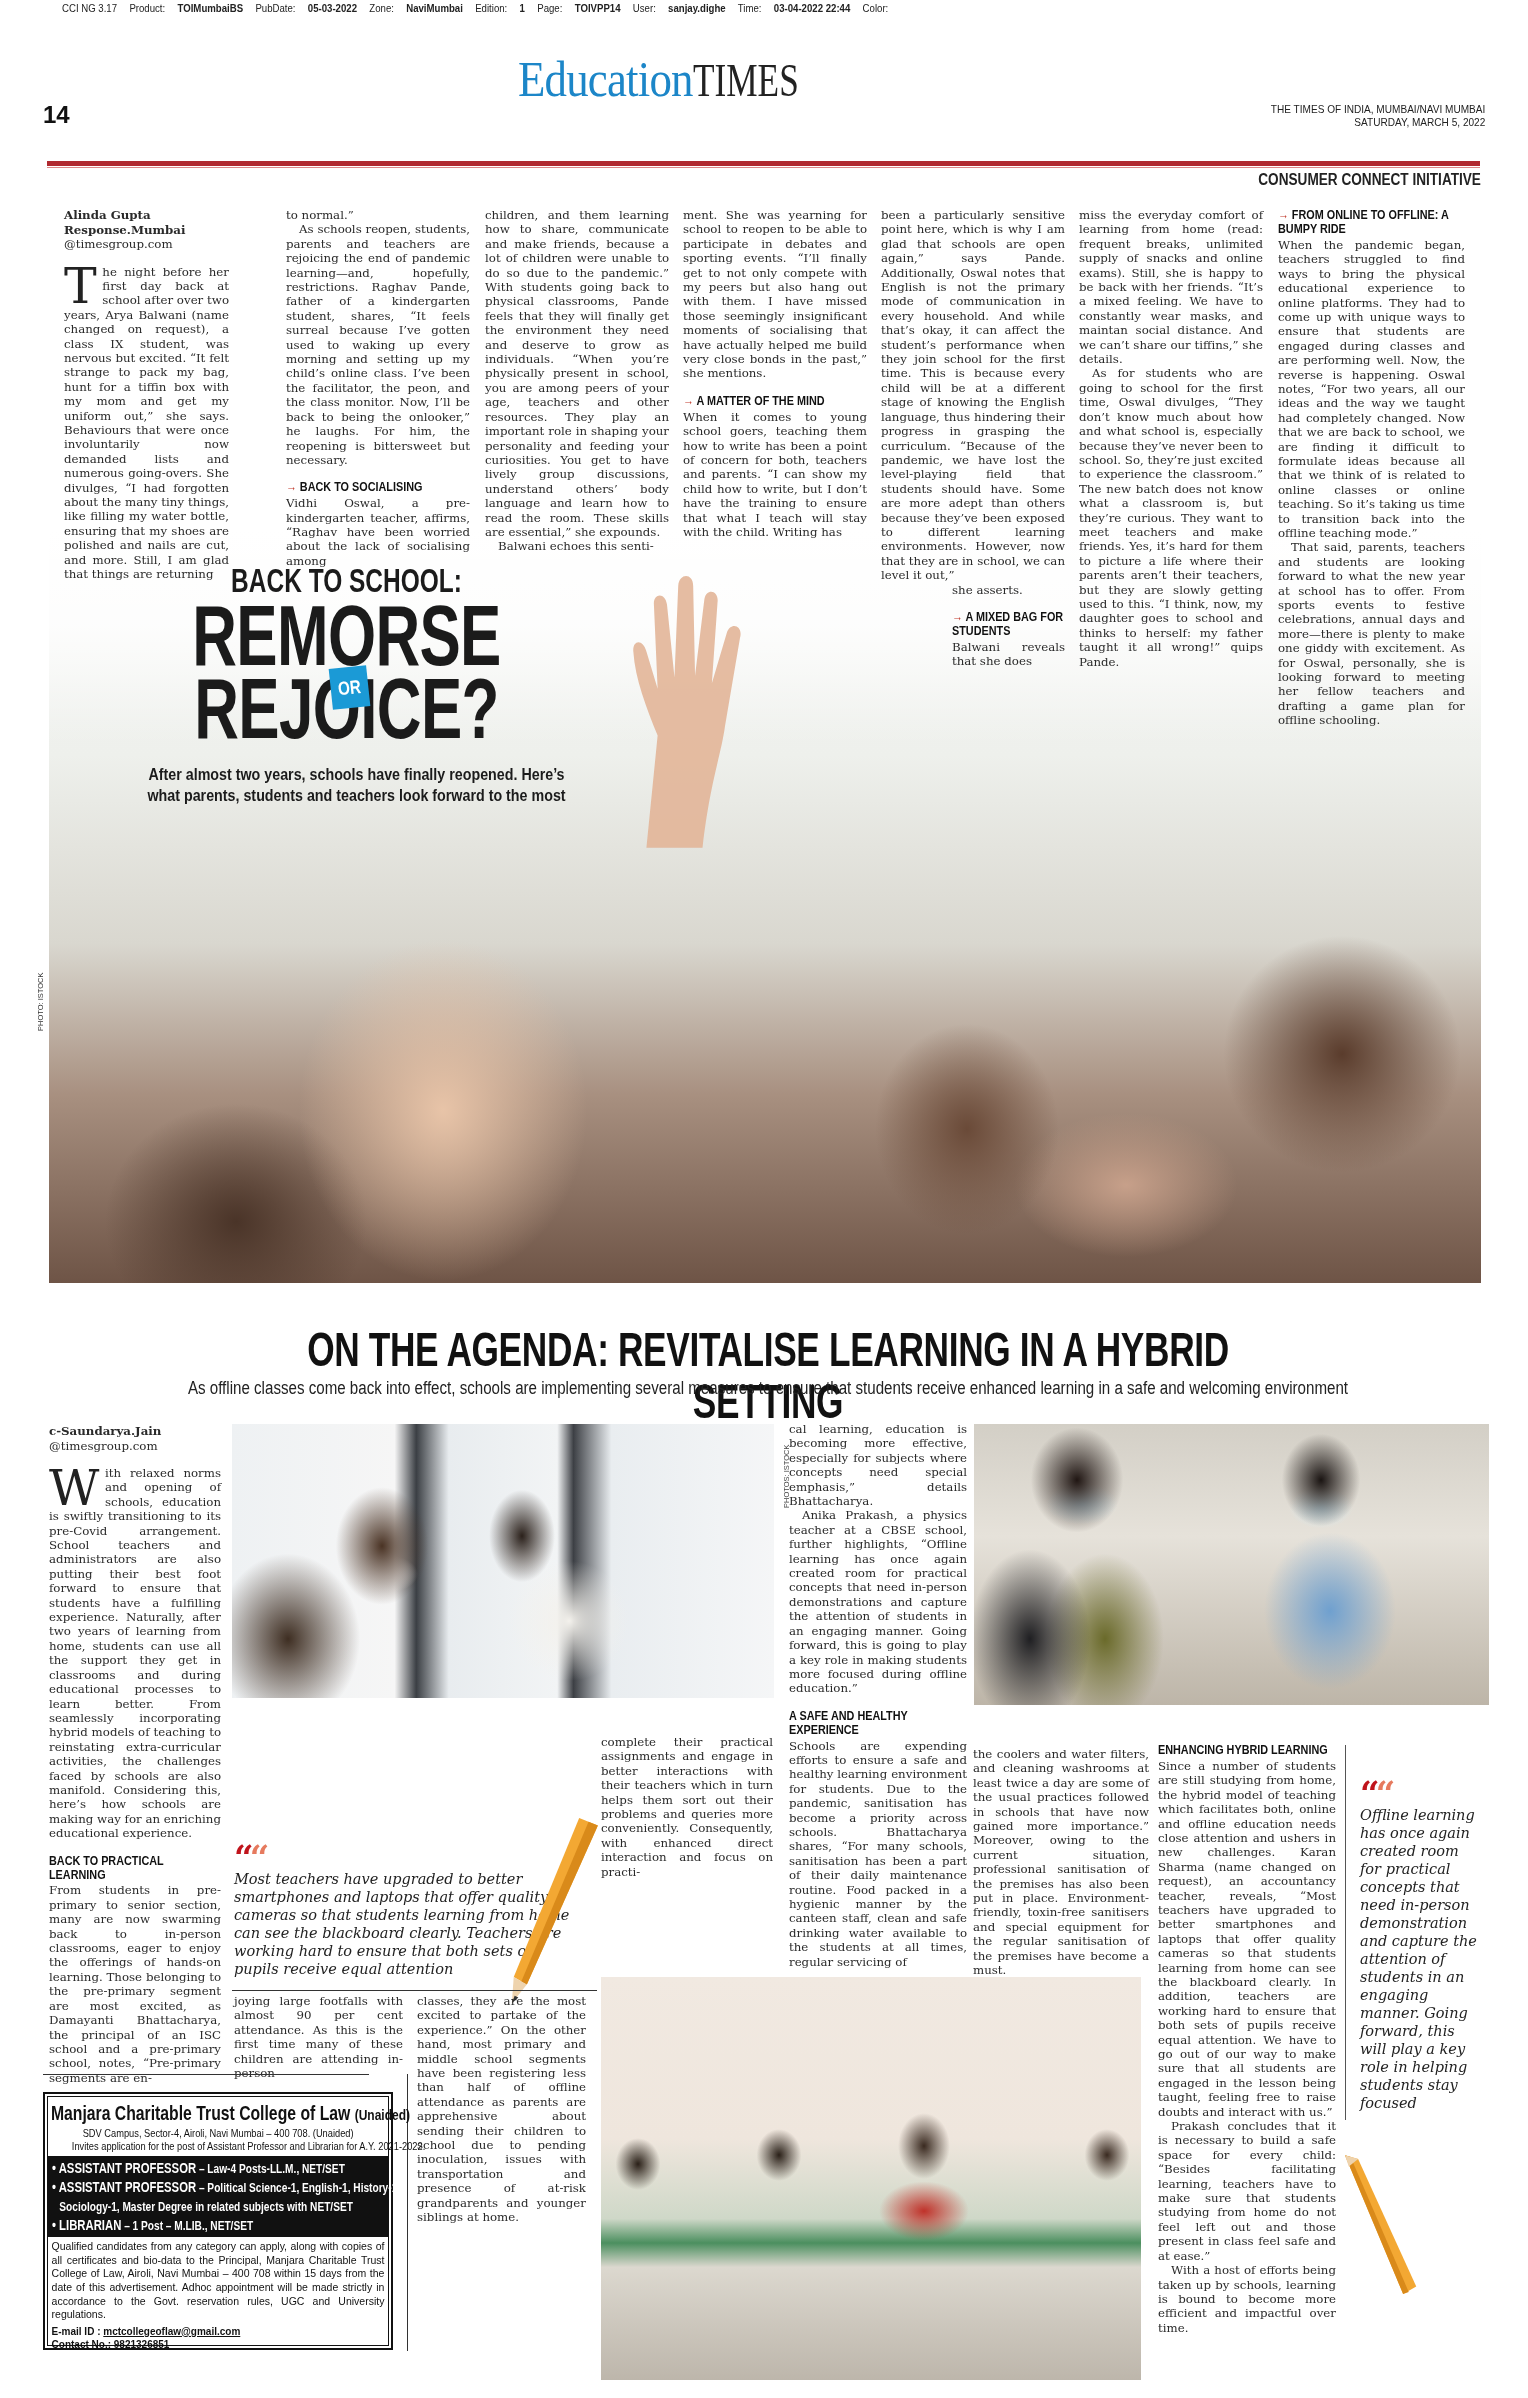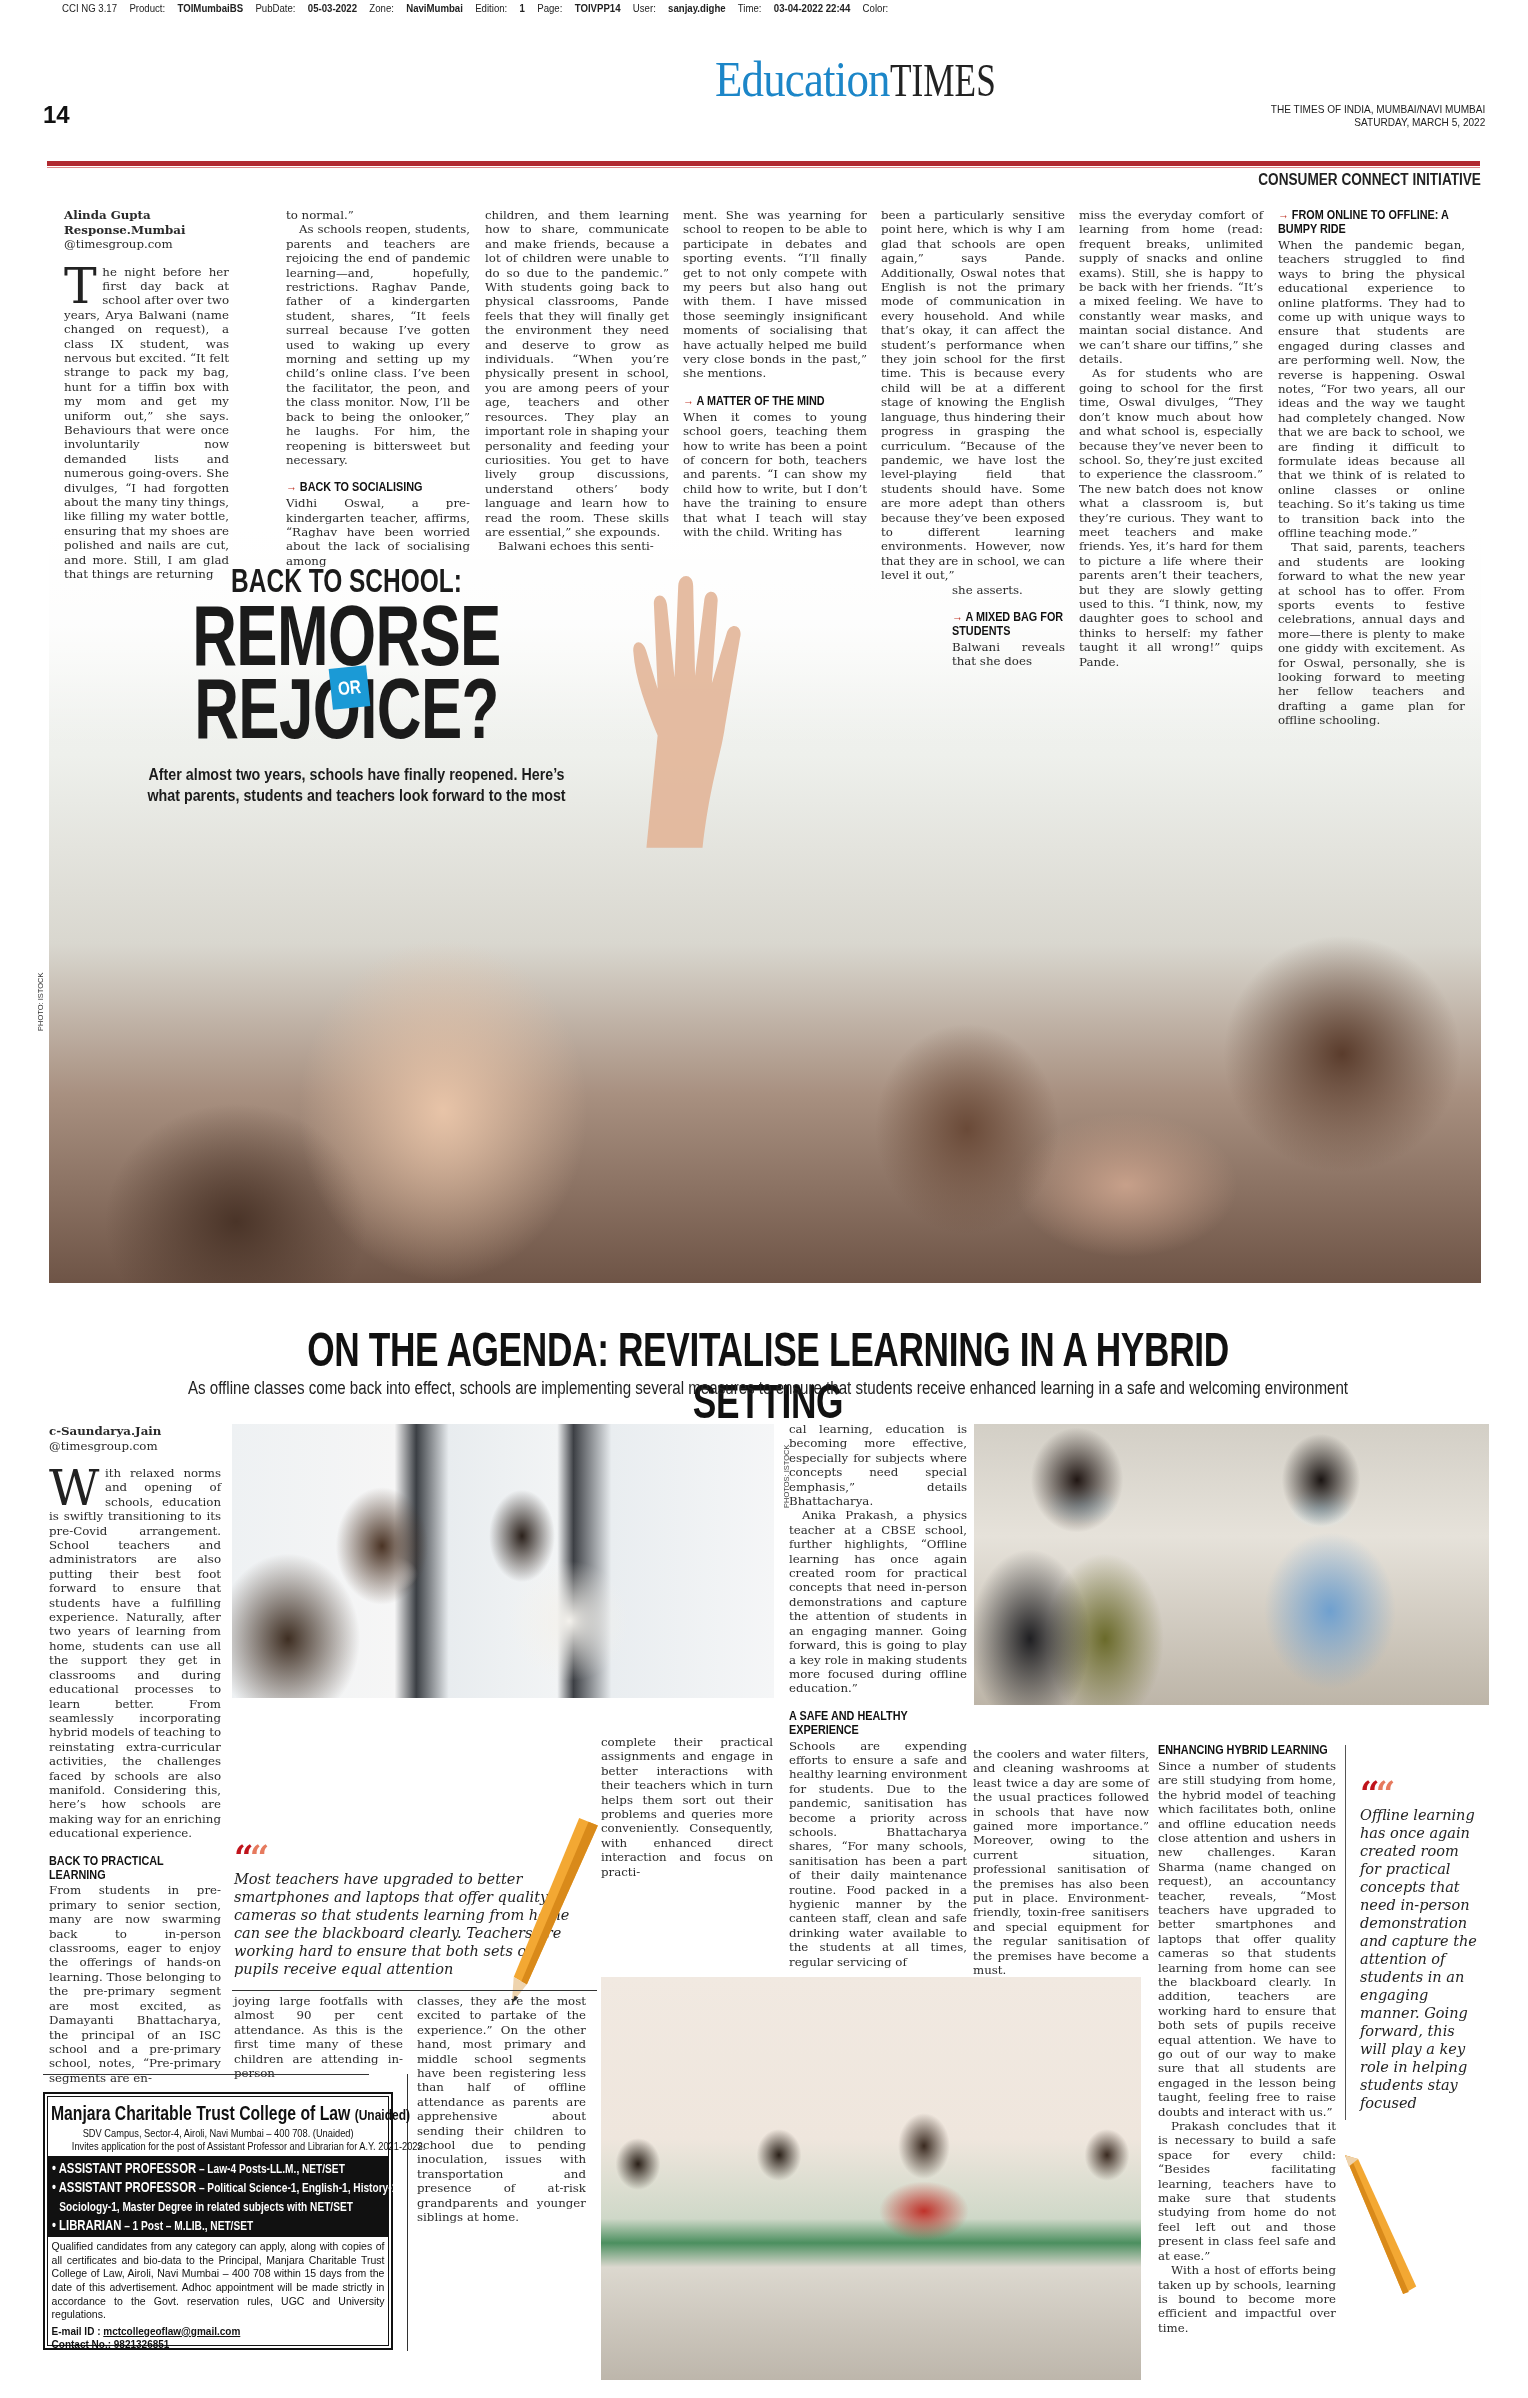--- a/index.html
+++ b/index.html
@@ -5,21 +5,21 @@
   * { box-sizing: border-box; margin: 0; padding: 0; }
   html, body { width: 1528px; height: 2399px; background: #ffffff; overflow: hidden; }
   body { position: relative; font-family: "DejaVu Serif", serif; color: #222; }
 
   .abs { position: absolute; }
   .slug { left: 62px; top: 1.9px; font-family: "Liberation Sans", sans-serif; font-size: 11.2px; color: #222; white-space: nowrap; transform: scaleX(0.86); transform-origin: left top; }
   .slug b { font-weight: bold; }
   .slug span { margin-right: 11.2px; }
 
   .page-num { left: 43px; top: 101px; font-family: "Liberation Sans", sans-serif; font-weight: bold; font-size: 24px; color: #111; }
-  .masthead { left: 506px; top: 54px; width: 525px; text-align: right; }
+  .masthead { left: 506px; top: 54px; width: 525px; text-align: left; }
   .mh-edu { font-family: "Liberation Serif", serif; font-size: 51px; color: #1c86c8; letter-spacing: -0.9px; line-height: 51px; display: inline-block; transform: scaleX(0.88); }
   .mh-times { font-family: "Liberation Serif", serif; font-size: 47px; color: #222; line-height: 51px; display: inline-block; transform: scaleX(0.75); transform-origin: left; margin-left: -11.2px; }
   .mh-school { font-family: "Liberation Sans", sans-serif; font-weight: bold; font-size: 54px; color: #16314f; line-height: 54px; letter-spacing: -0.9px; transform: scaleX(0.88); display: inline-block; }
   .mh-logo { display: inline-block; width: 52px; height: 62px; vertical-align: middle; margin: 0 5.6px; }
   .dateline { right: 43px; top: 103px; text-align: right; font-family: "Liberation Sans", sans-serif; font-size: 11.2px; line-height: 13px; color: #222; transform: scaleX(0.9); transform-origin: right; }
   .redrule { left: 47px; top: 161px; width: 1433px; height: 4.7px; background: #b02a30; }
   .redrule2 { left: 47px; top: 167px; width: 1433px; height: 0.9px; background: #d88; }
   .consumer { right: 47px; top: 171px; font-family: "Liberation Sans", sans-serif; font-weight: bold; font-size: 16px; color: #222; transform: scaleX(0.85); transform-origin: right; }
 
   .col { position: absolute; font-size: 11.8px; line-height: 14.4px; text-align: justify; hyphens: auto; color: #2a2a2a; }

